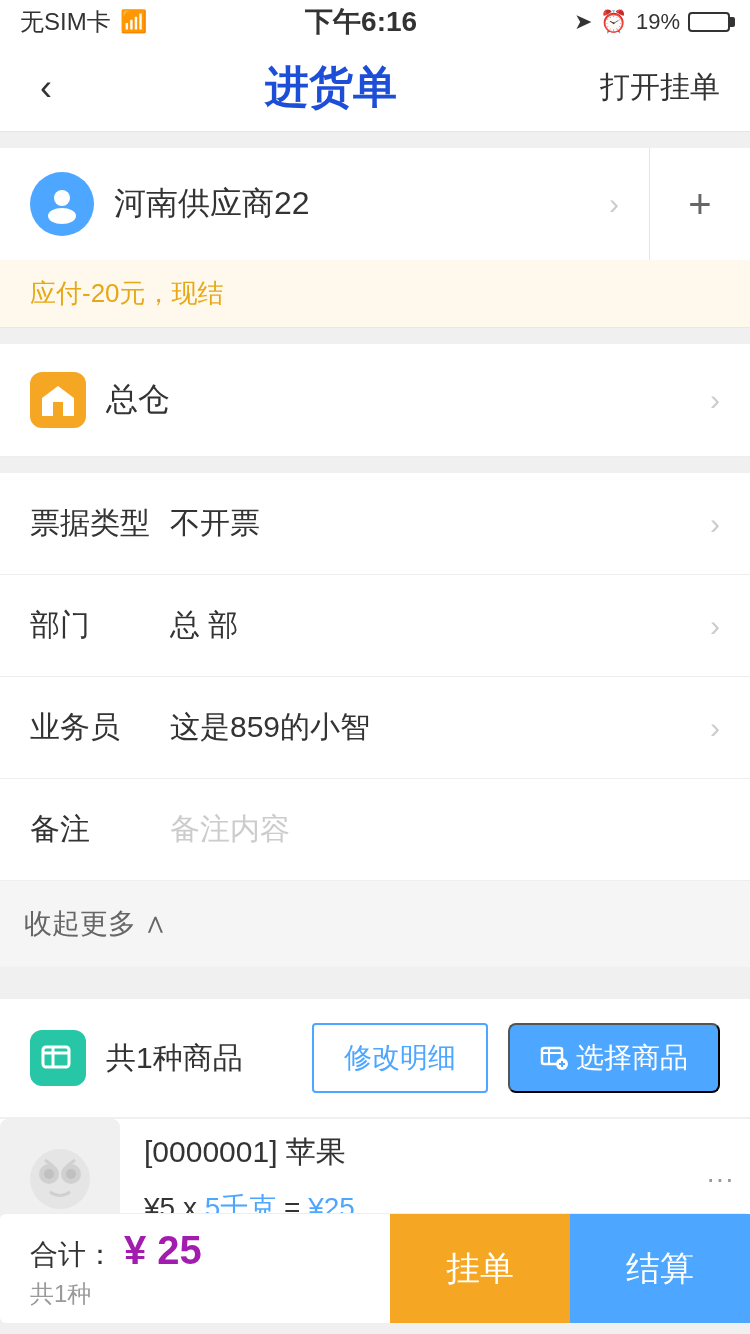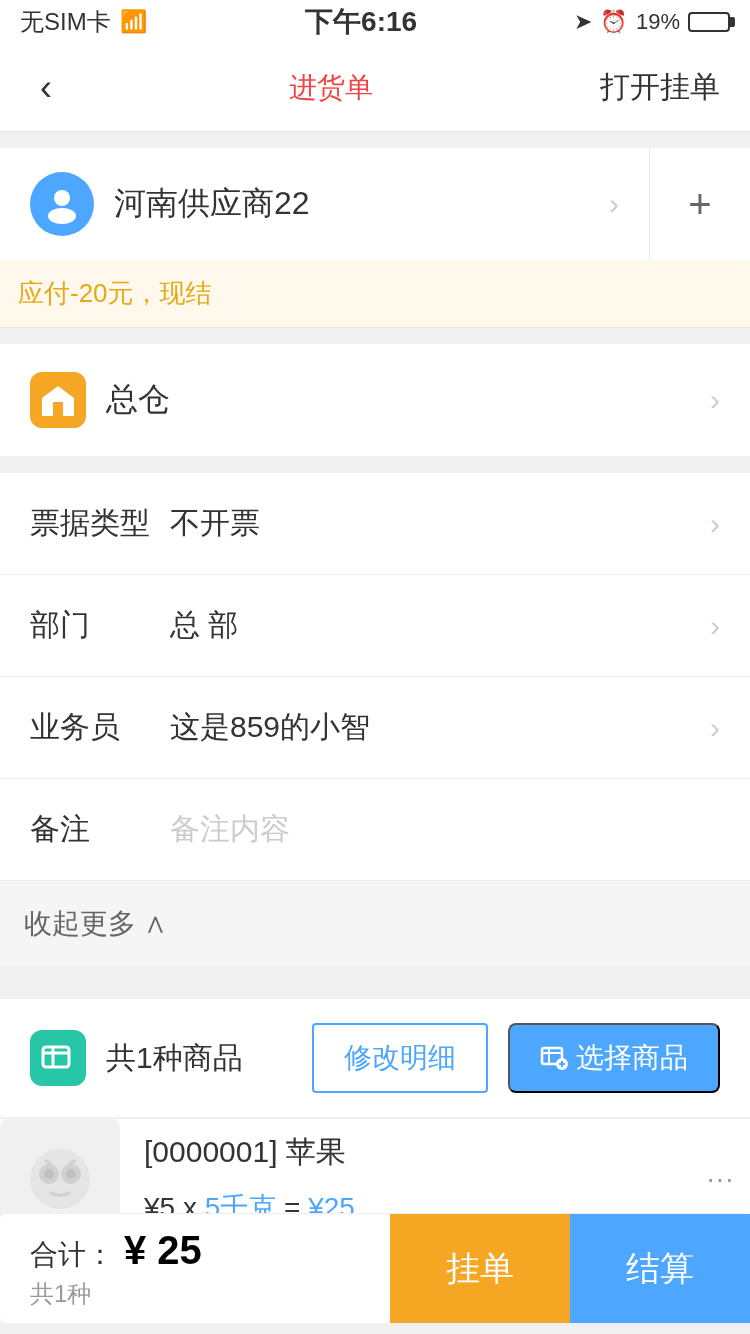--- a/index.html
+++ b/index.html
@@ -49,21 +49,21 @@
       display: flex;
       align-items: center;
       justify-content: space-between;
       padding: 0 30px;
       border-bottom: 1px solid #e5e5e5;
     }
     .nav-back {
       font-size: 36px; color: #333; cursor: pointer; padding: 10px;
     }
     .nav-title {
-      font-size: 28px; font-weight: 400; color: #ef4444;
+      font-size: 44px; font-weight: 700; color: #1d4ed8;
     }
     .nav-action {
       font-size: 30px; color: #333; cursor: pointer;
     }
 
     
     .divider-block {
       width: 750px;
       height: 16px;
       background: #f0f0f0;
@@ -98,21 +98,21 @@
     }
     .supplier-add {
       width: 100px;
       display: flex; align-items: center; justify-content: center;
       font-size: 40px; color: #666; cursor: pointer;
     }
 
     
     .notice-bar {
       background: #fff9ed;
-      padding: 16px 18px;
+      padding: 16px 30px;
       font-size: 26px;
       color: #e6a817;
       border-bottom: 1px solid #f0e8d0;
     }
 
     
     .section {
       background: #fff;
       margin-top: 0;
     }
@@ -243,21 +243,21 @@
       display: flex;
       flex-direction: column;
       justify-content: center;
       padding: 0 30px;
     }
     .footer-total-top {
       font-size: 28px; color: #333;
       display: flex; align-items: baseline; gap: 10px;
     }
     .footer-total-top .amount {
-      font-size: 40px; font-weight: 600; color: #000000;
+      font-size: 40px; font-weight: 600; color: #a21caf;
     }
     .footer-total-sub {
       font-size: 24px; color: #999; margin-top: 4px;
     }
     .footer-btn-pending {
       width: 180px;
       background: #f5a623;
       display: flex; align-items: center; justify-content: center;
       font-size: 34px; color: #fff; cursor: pointer;
       font-weight: 500;

